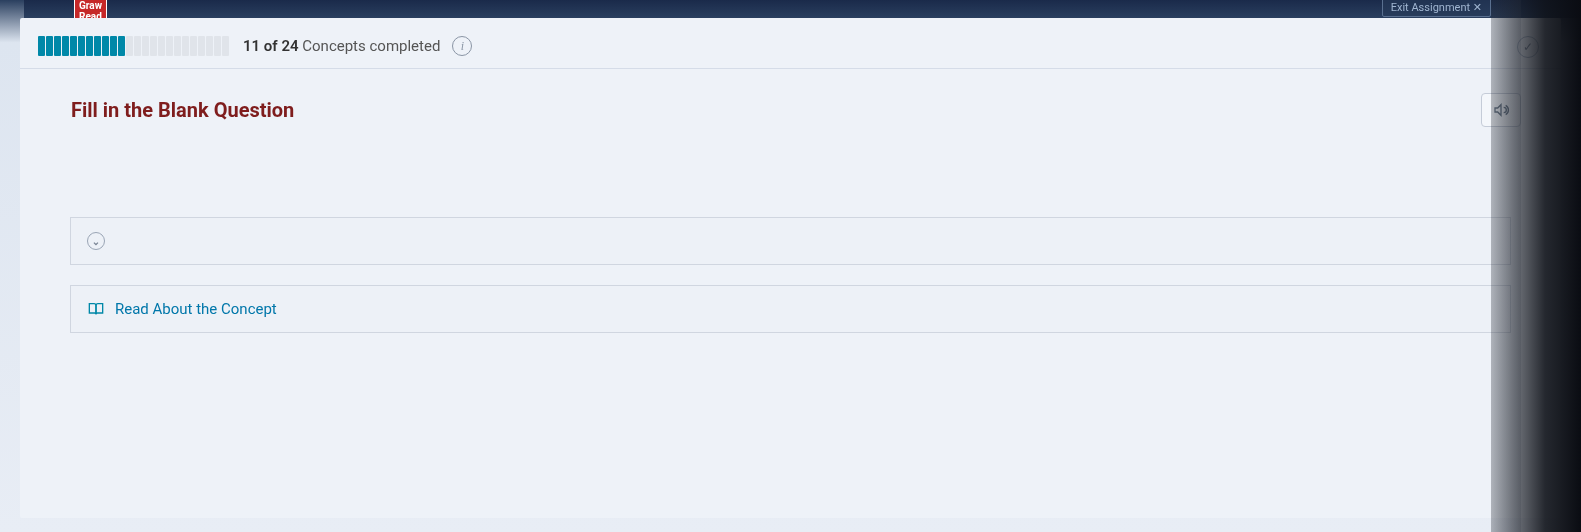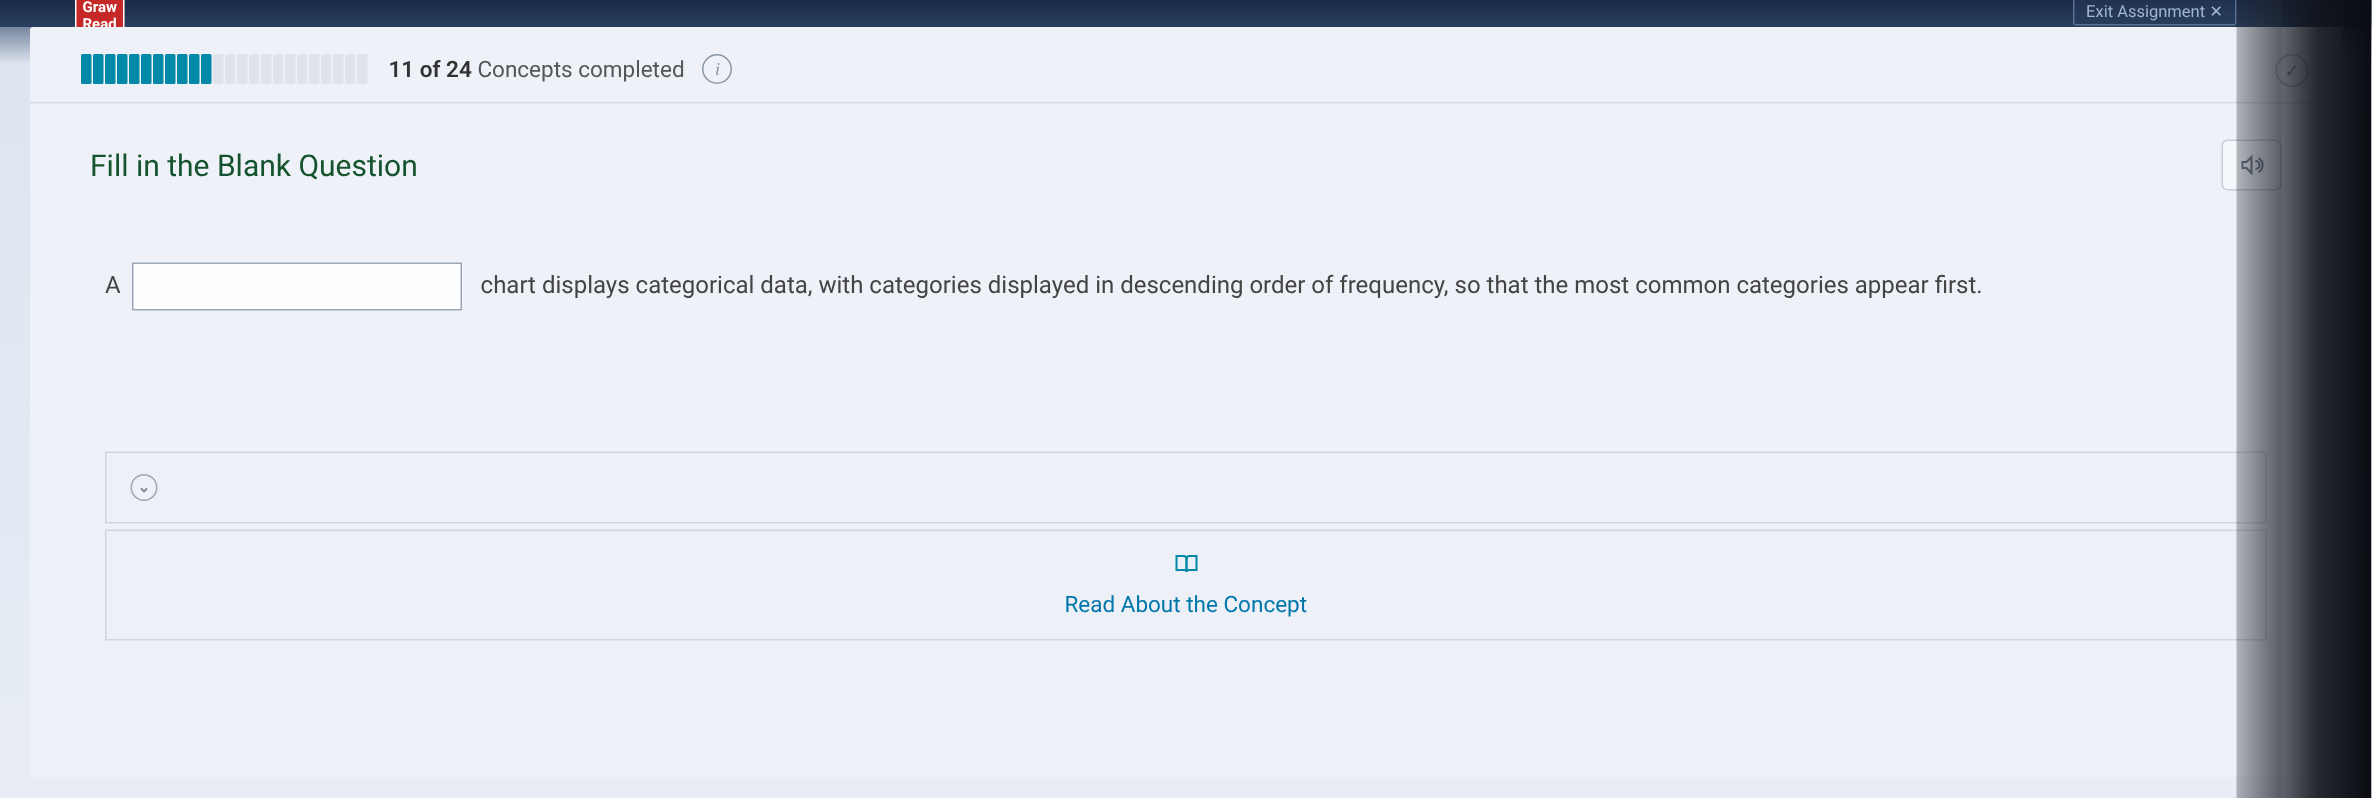--- a/index.html
+++ b/index.html
@@ -11,20 +11,21 @@
       overflow: hidden;
       position: relative;
     }
     .top-bar {
       height: 18px;
       background: linear-gradient(180deg, #1a2a4a 0%, #2a3f5f 100%);
       display: flex;
       align-items: flex-start;
       padding: 0 4px;
       position: relative;
+      margin-left: 24px;
     }
     .logo-badge {
       background: #c62828;
       color: #fff;
       font-size: 10px;
       font-weight: bold;
       padding: 1px 4px;
       line-height: 1.1;
       border: 1px solid #fff;
       position: absolute;
@@ -45,21 +46,21 @@
     .content-wrap {
       background: #eef2f8;
       margin: 0 20px 0 20px;
       min-height: 500px;
       border-radius: 2px;
       position: relative;
     }
     .progress-row {
       display: flex;
       align-items: center;
-      padding: 18px 18px 12px 34px;
+      padding: 18px 18px 12px 18px;
       border-bottom: 1px solid #d5dce8;
       position: relative;
     }
     .progress-bar {
       display: flex;
       gap: 1px;
       margin-right: 14px;
     }
     .progress-seg {
       width: 7px;
@@ -108,22 +109,23 @@
       padding: 24px 40px 20px 40px;
     }
     .q-header {
       display: flex;
       align-items: center;
       justify-content: space-between;
       margin-bottom: 42px;
     }
     .q-title {
       font-size: 20px;
-      font-weight: 400;
-      color: #14532d;
+      font-weight: 700;
+      color: #7f1d1d;
+      margin-left: 11px;
     }
     .audio-btn {
       width: 40px;
       height: 34px;
       border: 1px solid #c5ccd8;
       border-radius: 4px;
       background: #f4f7fb;
       display: flex;
       align-items: center;
       justify-content: center;
@@ -154,22 +156,21 @@
       border: 1px solid #d0d6e0;
       padding: 14px 16px;
       display: flex;
       align-items: center;
       gap: 10px;
       font-size: 15px;
       background: #edf1f7;
       cursor: pointer;
     }
     .help-row + .help-row {
-      margin-top: 4px;
-      flex-direction: column;
+      margin-top: 20px;
     }
     .help-row.header {
       color: #444;
       font-weight: 600;
     }
     .help-row.resource {
       color: #0077aa;
       font-weight: 400;
     }
     .chev-circle {
@@ -259,25 +260,20 @@
       <div class="q-title">Fill in the Blank Question</div>
       <div class="audio-btn">
         <svg width="18" height="16" viewBox="0 0 24 24" fill="none" stroke="currentColor" stroke-width="2">
           <polygon points="3 9 7 9 12 4 12 20 7 15 3 15 3 9"></polygon>
           <path d="M16 8 a4 4 0 0 1 0 8"></path>
           <path d="M19 5 a8 8 0 0 1 0 14"></path>
         </svg>
       </div>
     </div>
 
-    <div class="q-body">
-      <span>A</span>
-      <input class="blank-input" type="text" value="" style="">
-      <span> chart displays categorical data, with categories displayed in descending order of frequency, so that the most common categories appear first.</span>
-    </div>
 
     <div class="help-section">
       <div class="help-row header">
         <span class="chev-circle">⌄</span>
       </div>
       <div class="help-row resource">
         <svg class="book-icon" viewBox="0 0 24 24" fill="none" stroke="currentColor" stroke-width="2">
           <path d="M2 4 h7 a3 3 0 0 1 3 3 v13 a2 2 0 0 0 -2 -2 H2 z"></path>
           <path d="M22 4 h-7 a3 3 0 0 0 -3 3 v13 a2 2 0 0 1 2 -2 h8 z"></path>
         </svg>

